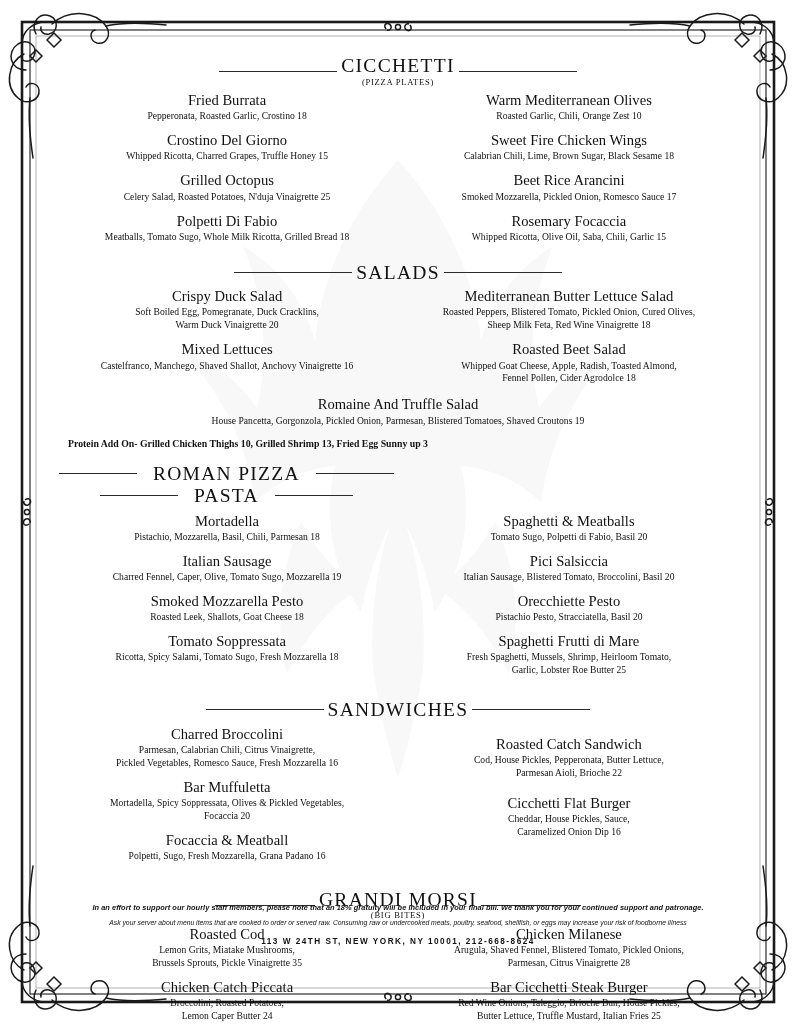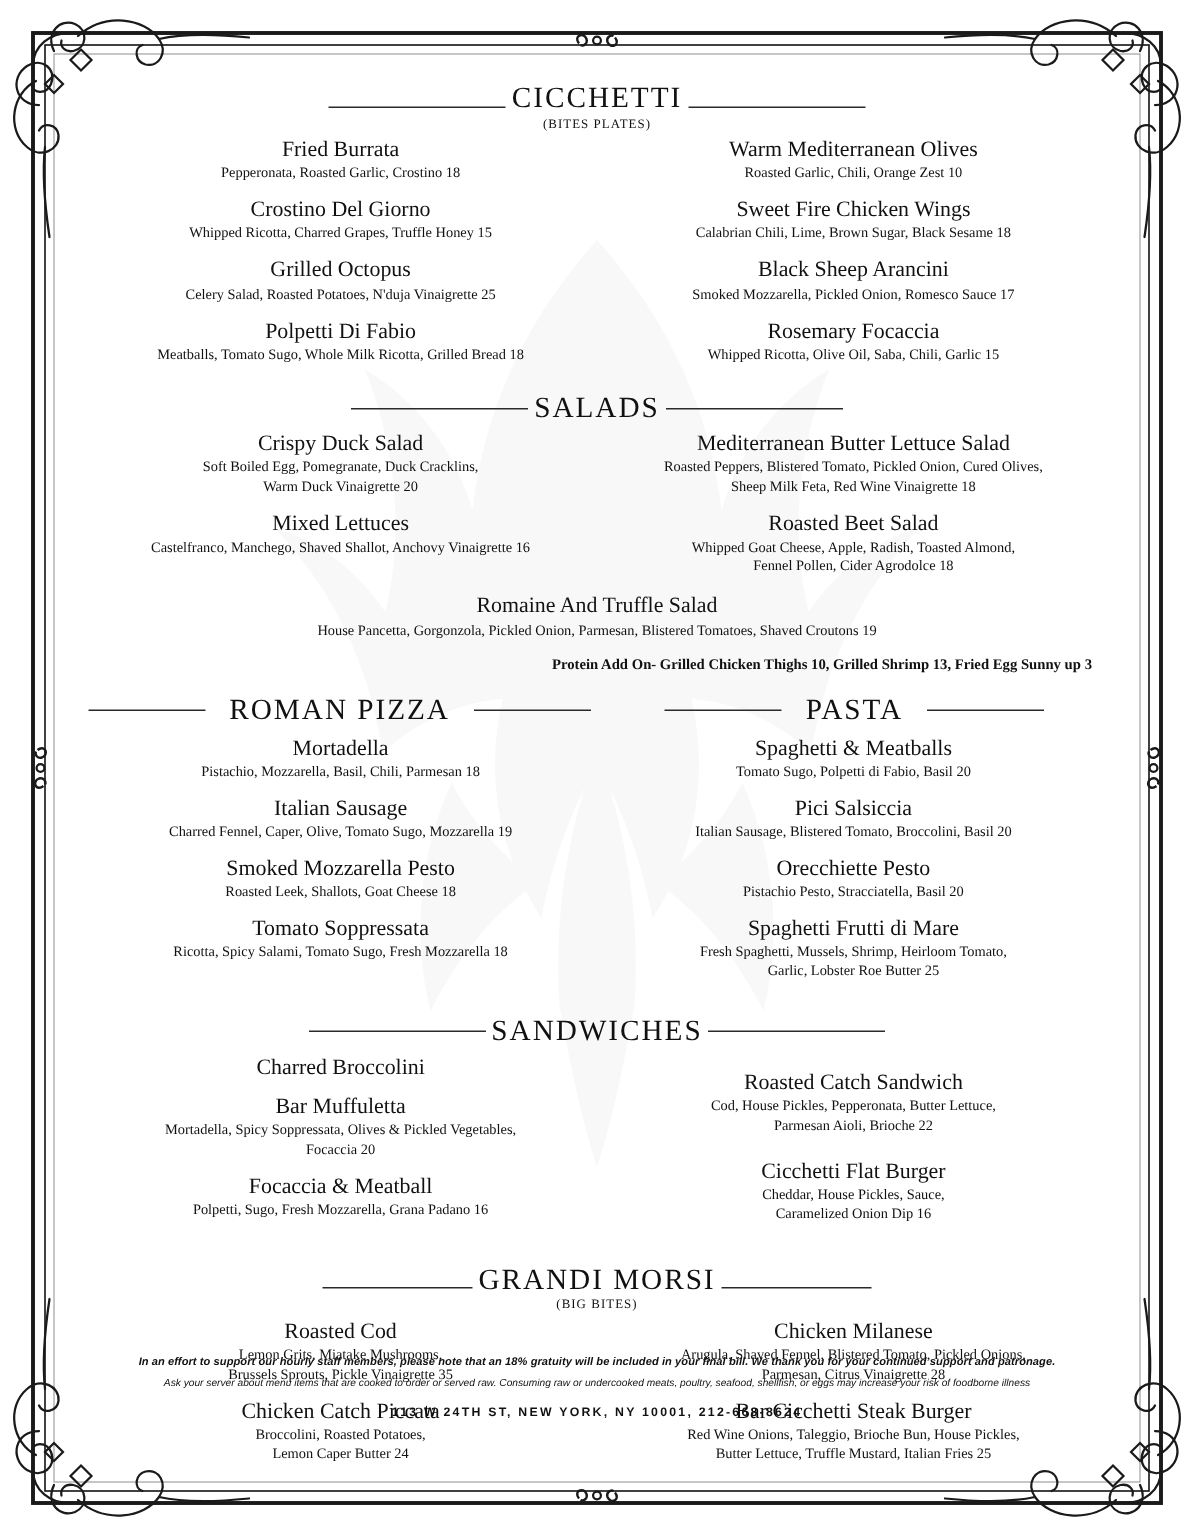--- a/index.html
+++ b/index.html
@@ -84,20 +84,21 @@
     margin-top: 2px;
     white-space: nowrap;
   }
 
   
   .sec-head-split {
     display: flex;
     align-items: flex-start;
     justify-content: space-between;
     gap: 0;
+    flex-direction: column;
   }
   .sec-head-split .half {
     display: flex;
     align-items: center;
     justify-content: center;
     gap: 16px;
     width: 48%;
   }
   .sec-head-split .rule {
     flex: 0 0 78px;
@@ -121,21 +122,21 @@
     font-size: 14.6px;
     line-height: 1.18;
     font-weight: 400;
   }
   .item-desc {
     font-size: 9.6px;
     line-height: 1.35;
     margin-top: 1px;
   }
   .addon {
-    text-align: right;
+    text-align: left;
     font-size: 9.8px;
     font-weight: bold;
     margin-top: 4px;
   }
   .full-item { text-align: center; margin-top: 2px; }
 
   
   .footer {
     position: absolute;
     left: 46px;
@@ -271,21 +272,21 @@
       </g>
     </g>
   </svg>
 
   <div id="content">
 
     <div class="sec-head">
       <div class="rule"></div>
       <div class="sec-title-wrap">
         <div class="sec-title">CICCHETTI</div>
-        <div class="sec-sub">(BITES PLATES)</div>
+        <div class="sec-sub">(PIZZA PLATES)</div>
       </div>
       <div class="rule"></div>
     </div>
     <div class="sp-6"></div>
     <div class="cols">
       <div class="col">
         <div class="item">
           <div class="item-name">Fried Burrata</div>
           <div class="item-desc">Pepperonata, Roasted Garlic, Crostino 18</div>
         </div>
@@ -305,21 +306,21 @@
       <div class="col">
         <div class="item">
           <div class="item-name">Warm Mediterranean Olives</div>
           <div class="item-desc">Roasted Garlic, Chili, Orange Zest 10</div>
         </div>
         <div class="item">
           <div class="item-name">Sweet Fire Chicken Wings</div>
           <div class="item-desc">Calabrian Chili, Lime, Brown Sugar, Black Sesame 18</div>
         </div>
         <div class="item">
-          <div class="item-name">Black Sheep Arancini</div>
+          <div class="item-name">Beet Rice Arancini</div>
           <div class="item-desc">Smoked Mozzarella, Pickled Onion, Romesco Sauce 17</div>
         </div>
         <div class="item">
           <div class="item-name">Rosemary Focaccia</div>
           <div class="item-desc">Whipped Ricotta, Olive Oil, Saba, Chili, Garlic 15</div>
         </div>
       </div>
     </div>
 
     <div class="sp-10"></div>
@@ -422,20 +423,21 @@
       <div class="sec-title-wrap">
         <div class="sec-title">SANDWICHES</div>
       </div>
       <div class="rule"></div>
     </div>
     <div class="sp-6"></div>
     <div class="cols">
       <div class="col">
         <div class="item">
           <div class="item-name">Charred Broccolini</div>
+          <div class="item-desc">Parmesan, Calabrian Chili, Citrus Vinaigrette,<br>Pickled Vegetables, Romesco Sauce, Fresh Mozzarella 16</div>
         </div>
         <div class="item">
           <div class="item-name">Bar Muffuletta</div>
           <div class="item-desc">Mortadella, Spicy Soppressata, Olives &amp; Pickled Vegetables,<br>Focaccia 20</div>
         </div>
         <div class="item">
           <div class="item-name">Focaccia &amp; Meatball</div>
           <div class="item-desc">Polpetti, Sugo, Fresh Mozzarella, Grana Padano 16</div>
         </div>
       </div>

